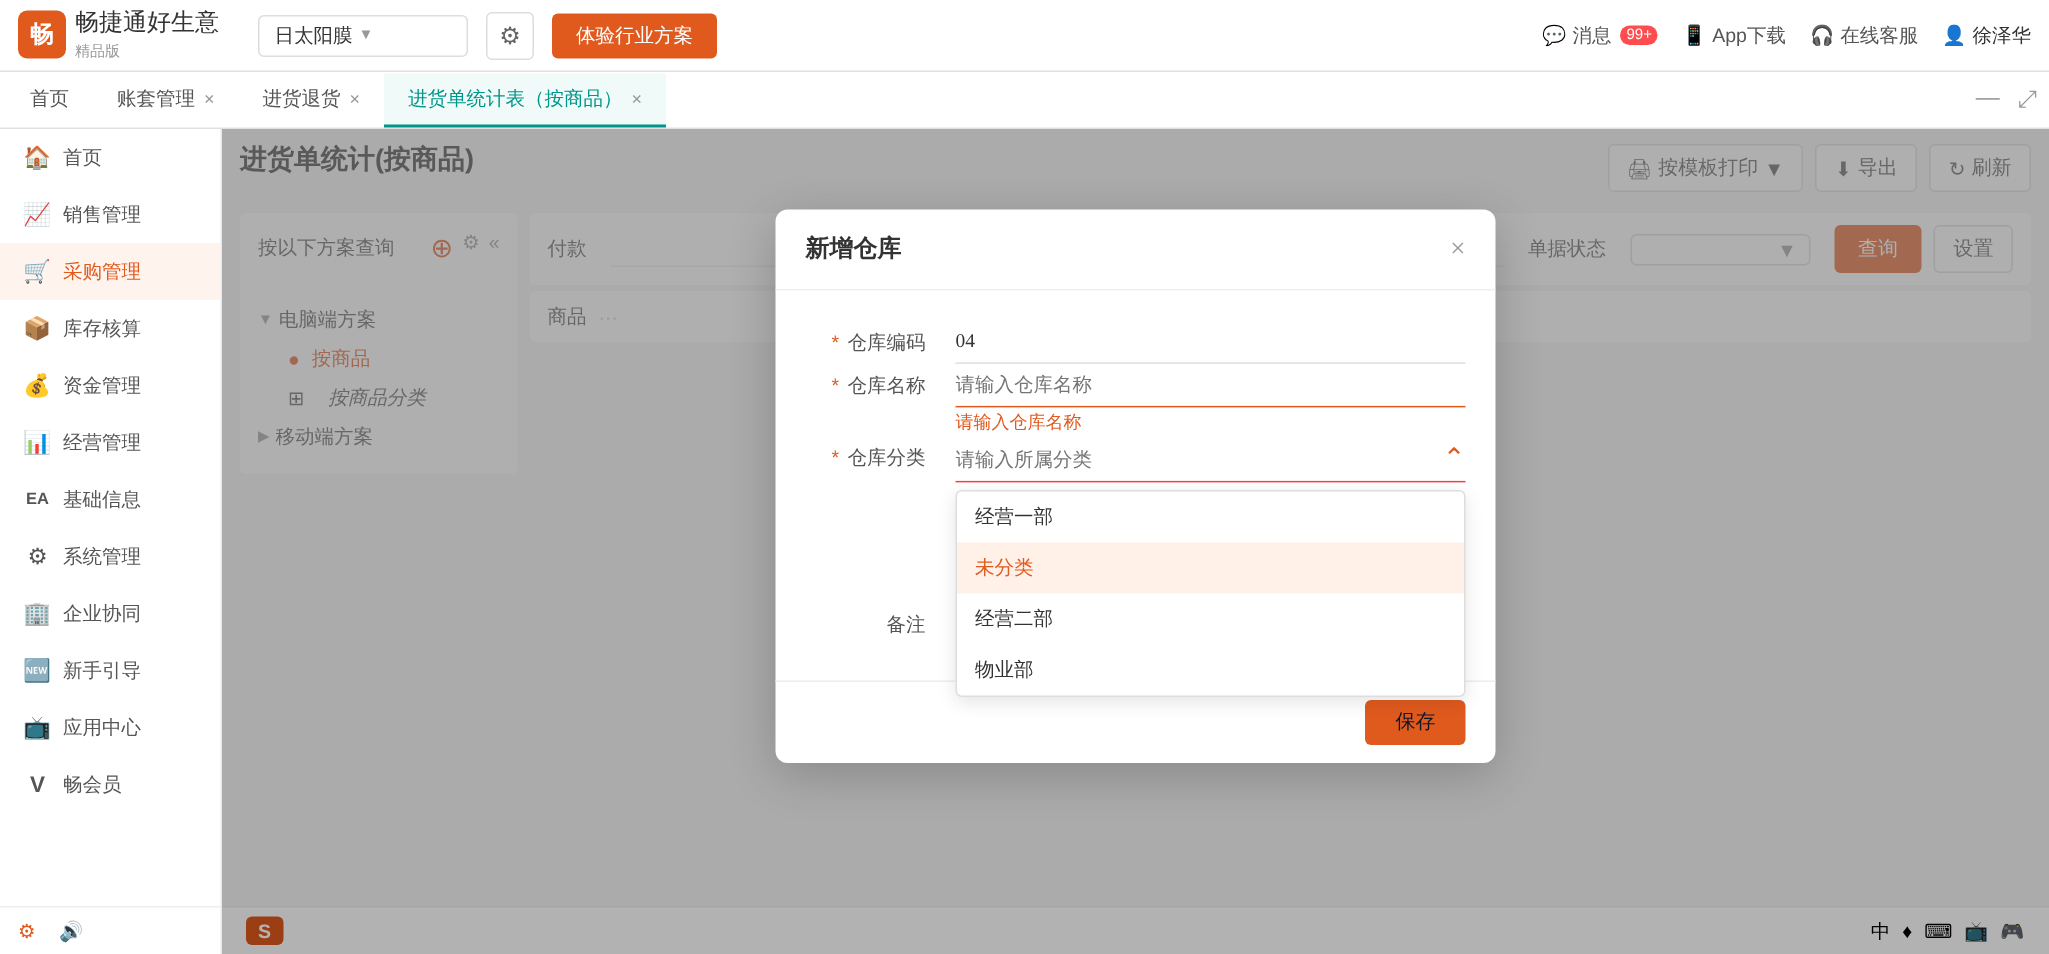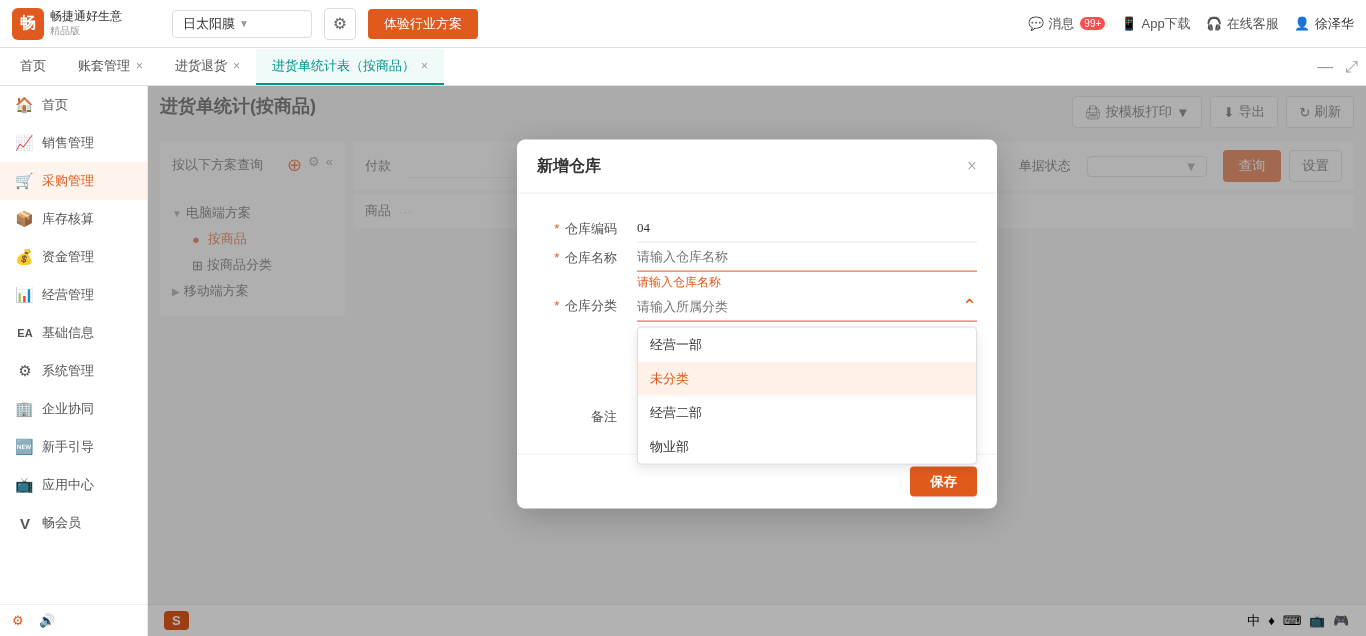--- a/index.html
+++ b/index.html
@@ -13,21 +13,21 @@
     }
     .logo-area {
       display: flex; align-items: center; gap: 6px;
       width: 148px; min-width: 148px;
     }
     .logo-icon {
       width: 32px; height: 32px; background: #e05a1e;
       border-radius: 6px; display: flex; align-items: center; justify-content: center;
       color: #fff; font-weight: bold; font-size: 16px;
     }
-    .logo-text { font-size: 12px; color: #333; line-height: 1.3; }
+    .logo-text { font-size: 16px; color: #333; line-height: 1.3; }
     .logo-sub { font-size: 10px; color: #999; }
     .store-selector {
       display: flex; align-items: center; gap: 4px;
       border: 1px solid #ddd; border-radius: 4px;
       padding: 4px 10px; cursor: pointer; background: #fff;
       min-width: 140px;
     }
     .store-name { color: #333; font-size: 13px; }
     .chevron-down { color: #999; font-size: 10px; }
     .gear-btn {
@@ -155,22 +155,22 @@
     .form-textarea {
       flex: 1; border: none; border-bottom: 1px solid #ddd;
       padding: 6px 0; font-size: 13px; outline: none; color: #333;
       resize: none; height: 32px;
     }
     .dialog-footer {
       display: flex; justify-content: flex-end; padding: 12px 20px;
       border-top: 1px solid #eee; gap: 8px;
     }
     .btn-save {
-      background: #e05a1e; color: #ffffff; border: none;
-      border-radius: 4px; padding: 6px 20px; cursor: pointer; font-weight: bold;
+      background: #e05a1e; color: #0f172a; border: none;
+      border-radius: 4px; padding: 6px 20px; cursor: pointer;
     }
 
     
     .status-bar {
       position: absolute; bottom: 0; left: 0; right: 0; height: 32px;
       background: #fff; border-top: 1px solid #eee;
       display: flex; align-items: center; justify-content: space-between;
       padding: 0 16px;
     }
     .status-icons { display: flex; align-items: center; gap: 8px; }
@@ -345,21 +345,21 @@
           <div class="tree-item">
             <span class="tree-arrow">▼</span>
             <span>电脑端方案</span>
           </div>
           <div class="tree-item active" style="padding-left:20px;">
             <span style="color:#e05a1e;">●</span>
             <span style="margin-left:4px;">按商品</span>
           </div>
           <div class="tree-item" style="padding-left:20px;">
             <span>⊞</span>
-            <span style="margin-left:0;">按商品分类</span>
+            <span style="margin-left:12px;font-style:italic;">按商品分类</span>
           </div>
           <div class="tree-item">
             <span class="tree-arrow">▶</span>
             <span>移动端方案</span>
           </div>
         </div>
 
         <div style="flex:1;">
           <div style="background:#fff; border-radius:4px; padding:8px 12px; margin-bottom:4px; display:flex; align-items:center; gap:16px;">
             <span style="color:#555;">付款</span>

